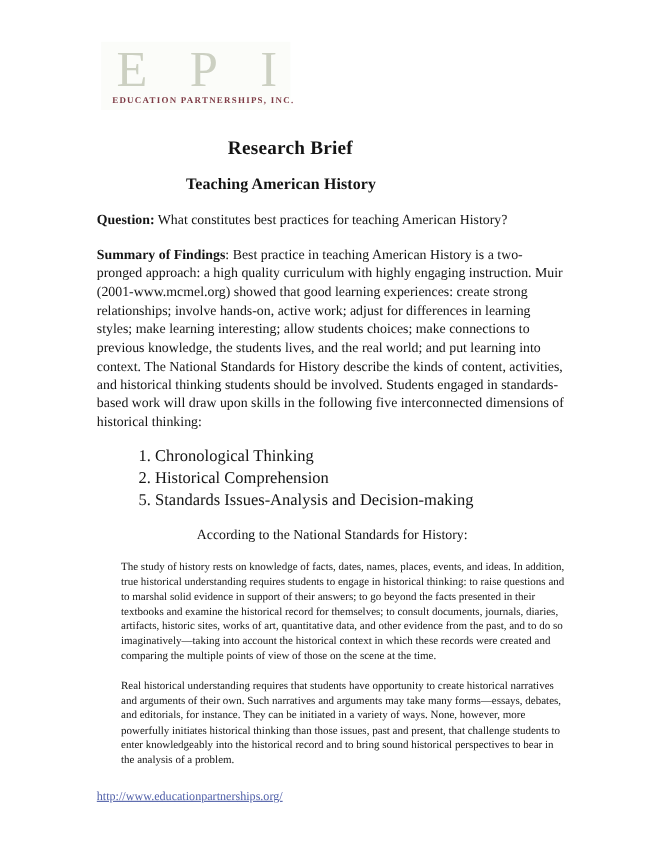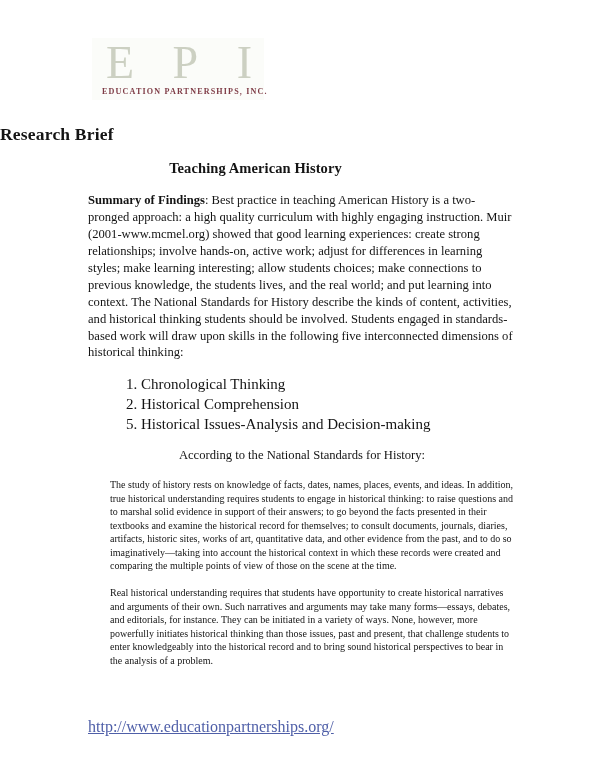--- a/index.html
+++ b/index.html
@@ -55,21 +55,21 @@
     letter-spacing: 1.15px;
     white-space: nowrap;
   }
 
   
   .doc-title {
     position: absolute;
     top: 124px;
     left: 0;
     width: 528px;
-    text-align: left;
+    text-align: center;
     font-size: 17.5px;
     font-weight: 700;
     letter-spacing: 0.2px;
   }
   .doc-subtitle {
     position: absolute;
     top: 160px;
     left: 0;
     width: 511px;
     text-align: center;
@@ -125,21 +125,21 @@
   .quote p {
     font-size: 10px;
     line-height: 1.345;
   }
 
   
   .footer-link {
     position: absolute;
     left: 88px;
     top: 718px;
-    font-size: 16px;
+    font-size: 11px;
     color: #4f5fa8;
     text-decoration: underline;
     font-family: "Liberation Serif", "DejaVu Serif", serif;
   }
 </style>
 </head>
 <body>
 
 <div class="page">
 
@@ -150,27 +150,28 @@
       <span>I</span>
     </div>
     <div class="logo-tagline">EDUCATION PARTNERSHIPS, INC.</div>
   </div>
 
   <div class="doc-title">Research Brief</div>
   <div class="doc-subtitle">Teaching American History</div>
 
   <div class="content">
 
+    <p class="question"><span class="lead-in">Question:</span><span> What constitutes best practices for teaching American History?</span></p>
 
     <p class="summary"><span class="lead-in">Summary of Findings</span><span>: Best practice in teaching American History is a two-pronged approach: a high quality curriculum with highly engaging instruction. Muir (2001-www.mcmel.org) showed that good learning experiences: create strong relationships; involve hands-on, active work; adjust for differences in learning styles; make learning interesting; allow students choices; make connections to previous knowledge, the students lives, and the real world; and put learning into context. The National Standards for History describe the kinds of content, activities, and historical thinking students should be involved. Students engaged in standards-based work will draw upon skills in the following five interconnected dimensions of historical thinking:</span></p>
 
     <ol class="dimensions">
       <li><span class="num">1.</span><span>Chronological Thinking</span></li>
       <li><span class="num">2.</span><span>Historical Comprehension</span></li>
-      <li><span class="num">5.</span><span>Historical Issues-Analysis and Decision-making</span></li>
+      <li><span class="num">5.</span><span>Standards Issues-Analysis and Decision-making</span></li>
     </ol>
 
     <p class="according">According to the National Standards for History:</p>
 
     <div class="quote">
       <p>The study of history rests on knowledge of facts, dates, names, places, events, and ideas. In addition, true historical understanding requires students to engage in historical thinking: to raise questions and to marshal solid evidence in support of their answers; to go beyond the facts presented in their textbooks and examine the historical record for themselves; to consult documents, journals, diaries, artifacts, historic sites, works of art, quantitative data, and other evidence from the past, and to do so imaginatively—taking into account the historical context in which these records were created and comparing the multiple points of view of those on the scene at the time.</p>
     </div>
 
     <div class="quote">
       <p>Real historical understanding requires that students have opportunity to create historical narratives and arguments of their own. Such narratives and arguments may take many forms—essays, debates, and editorials, for instance. They can be initiated in a variety of ways. None, however, more powerfully initiates historical thinking than those issues, past and present, that challenge students to enter knowledgeably into the historical record and to bring sound historical perspectives to bear in the analysis of a problem.</p>

